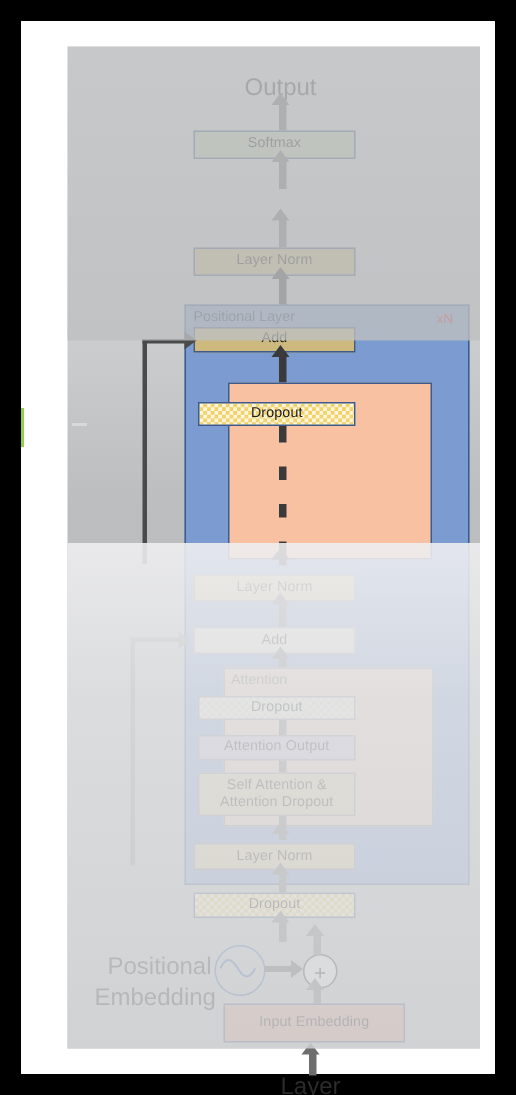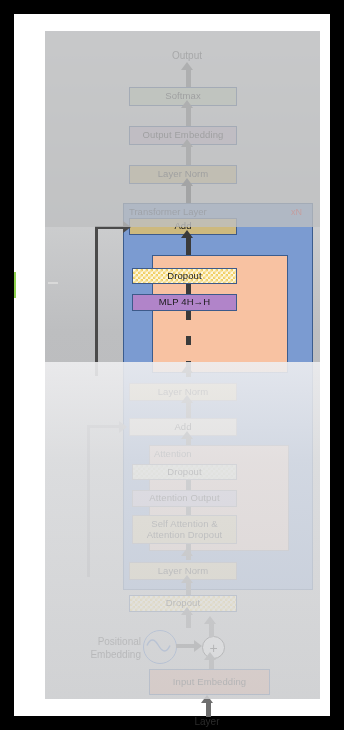--- a/index.html
+++ b/index.html
@@ -6,21 +6,21 @@
   body{width:344px;height:730px;overflow:hidden;
        font-family:"Liberation Sans","DejaVu Sans",sans-serif;}
 
   #page{position:absolute;left:14px;top:14px;width:316px;height:702px;
         background:#ffffff;}
 
   
   #canvas{position:absolute;left:31px;top:17px;width:275px;height:668px;
           background:linear-gradient(180deg,#ececed 0%,#d2d3d4 22%,#bdbec0 45%,#b9babb 70%,#bcbdbe 100%);}
 
-  .lbl{position:absolute;color:#4a4a4a;font-size:10px;text-align:center;
+  .lbl{position:absolute;color:#4a4a4a;font-size:16px;text-align:center;
        white-space:nowrap;}
 
   
   .node{position:absolute;box-sizing:border-box;border:1px solid #3d5a8a;
         display:flex;align-items:center;justify-content:center;text-align:left;
         font-size:9.5px;color:#1b1b1b;line-height:1.15;letter-spacing:.1px;}
 
   .c-tan{background:#cdb97e;}
   .c-green{background:#c9d7bb;}
   .c-purple{background:#c9b4cd;}
@@ -100,51 +100,49 @@
     <div class="lbl" style="left:112px;top:19px;width:60px;">Output</div>
 
     <div class="shaft" style="left:141px;top:38px;height:18px;"></div>
     <div class="ahead" style="left:136px;top:31px;"></div>
 
     <div class="node c-green" style="left:84px;top:56px;width:108px;height:19px;">Softmax</div>
 
     <div class="shaft" style="left:141px;top:75px;height:20px;"></div>
     <div class="ahead" style="left:136px;top:69px;"></div>
 
-    <div class="node c-purple" style="left:84px;top:95px;width:108px;height:19px;">Output Embedding</div>
 
     <div class="shaft" style="left:141px;top:114px;height:20px;"></div>
     <div class="ahead" style="left:136px;top:108px;"></div>
 
     <div class="node c-tan" style="left:84px;top:134px;width:108px;height:19px;">Layer Norm</div>
 
     <div class="shaft dark" style="left:141px;top:153px;height:20px;"></div>
     <div class="ahead dark" style="left:136px;top:147px;"></div>
 
     <div id="tblock"></div>
-    <div id="tblock-title">Transformer Layer</div>
+    <div id="tblock-title">Positional Layer</div>
     <div id="xn">xN</div>
 
     <div class="node c-tan" style="left:84px;top:187px;width:108px;height:17px;">Add</div>
 
     <div class="rline" style="left:50px;top:195px;width:3px;height:150px;"></div>
     <div class="rline" style="left:50px;top:195px;width:30px;height:3px;"></div>
     <div class="ahead right" style="left:78px;top:190px;"></div>
 
     <div class="shaft dark" style="left:141px;top:204px;height:22px;"></div>
     <div class="ahead dark" style="left:136px;top:199px;"></div>
 
     <div id="mlpbox"></div>
     <div id="mlpbox-title">MLP</div>
 
     <div class="node c-check" style="left:87px;top:237px;width:105px;height:16px;">Dropout</div>
 
     <div class="shaft dark" style="left:141px;top:253px;height:11px;"></div>
 
-    <div class="node c-mlp-purple" style="left:87px;top:263px;width:105px;height:17px;">MLP 4H→H</div>
 
     <div class="shaft dark" style="left:141px;top:280px;height:9px;"></div>
 
 
     <div class="shaft dark" style="left:141px;top:305px;height:9px;"></div>
 
 
     <div class="shaft dark" style="left:141px;top:330px;height:16px;"></div>
     <div class="ahead dark" style="left:136px;top:334px;"></div>
 

